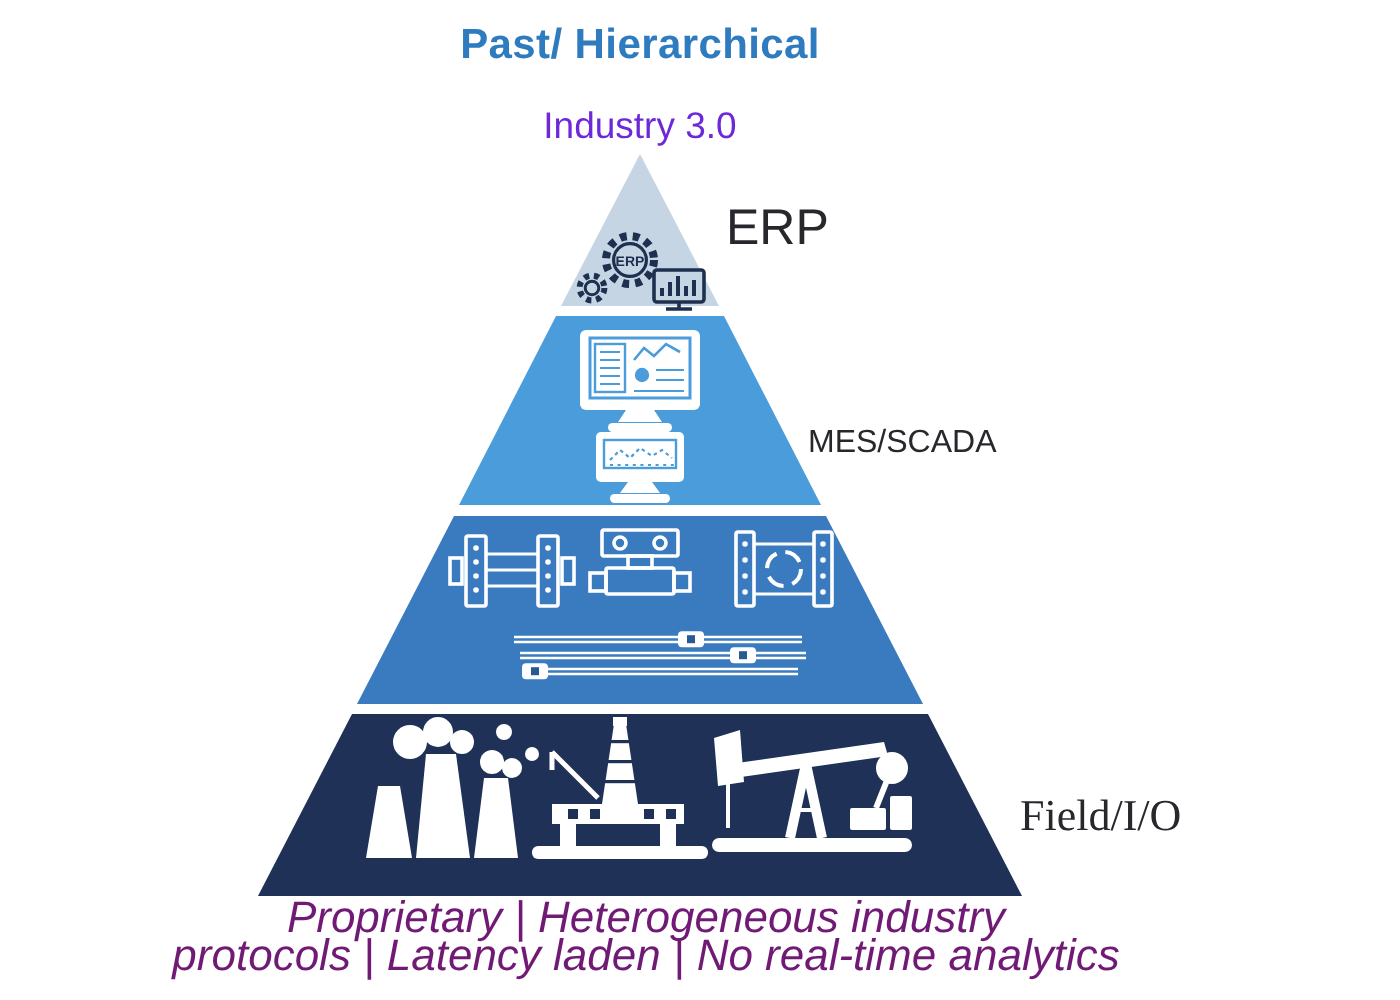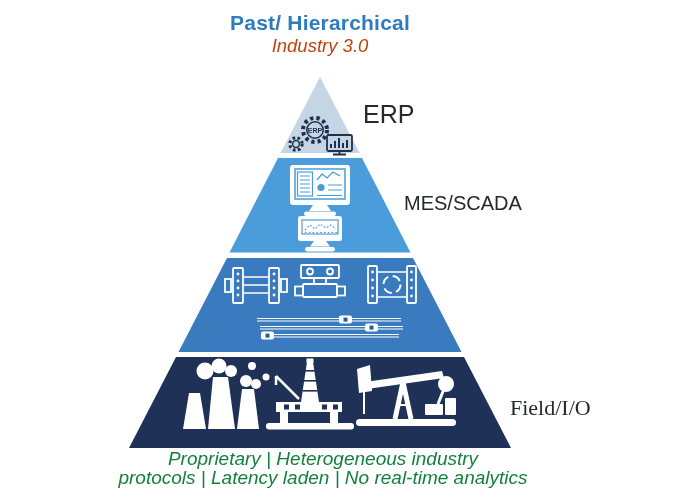--- a/index.html
+++ b/index.html
@@ -2,30 +2,30 @@
 <html><head>
 <meta charset="utf-8">
 <style>
   html,body{margin:0;padding:0;background:#fff;}
   #canvas{
     position:relative;width:700px;height:500px;background:#ffffff;
     font-family:"Liberation Sans",sans-serif;overflow:hidden;
   }
   .title-block{position:absolute;left:120px;top:11px;width:400px;text-align:center;}
   .title-main{font-size:21px;font-weight:700;color:#2e7bbf;letter-spacing:.2px;}
-  .title-sub{font-size:18.5px;font-style:italic;color:#c2410c;margin-top:0;}
+  .title-sub{font-size:18.5px;color:#6d28d9;margin-top:17px;}
   svg.pyr{position:absolute;left:0;top:0;width:700px;height:500px;}
   .tier-label{position:absolute;color:#26282c;white-space:nowrap;}
   #lab-erp{left:363px;top:100px;font-size:25px;}
-  #lab-mes{left:404px;top:192px;font-size:20px;}
+  #lab-mes{left:404px;top:213px;font-size:16px;}
   #lab-ctl{left:458px;top:297px;font-size:22px;}
   #lab-fld{left:510px;top:395px;font-size:22px;font-family:Liberation Serif, serif;}
   .caption{
     position:absolute;left:73px;top:450px;width:500px;text-align:center;
-    font-style:italic;font-size:19px;line-height:18.5px;color:#15803d;
+    font-style:italic;font-size:22px;line-height:18.5px;color:#701a75;
   }
 </style>
 </head>
 <body>
 
 <div id="canvas">
 
   <div class="title-block">
     <div class="title-main">Past/ Hierarchical</div>
     <div class="title-sub">Industry 3.0</div>

